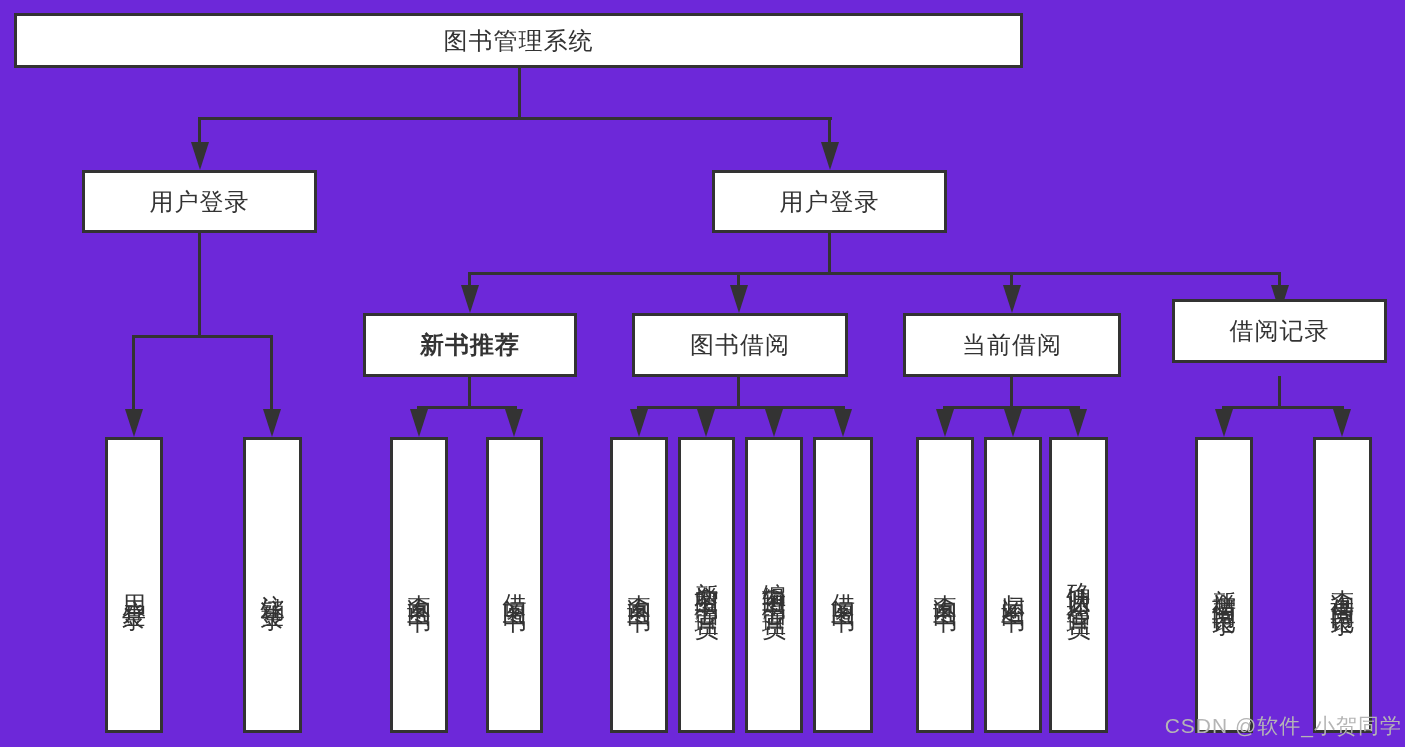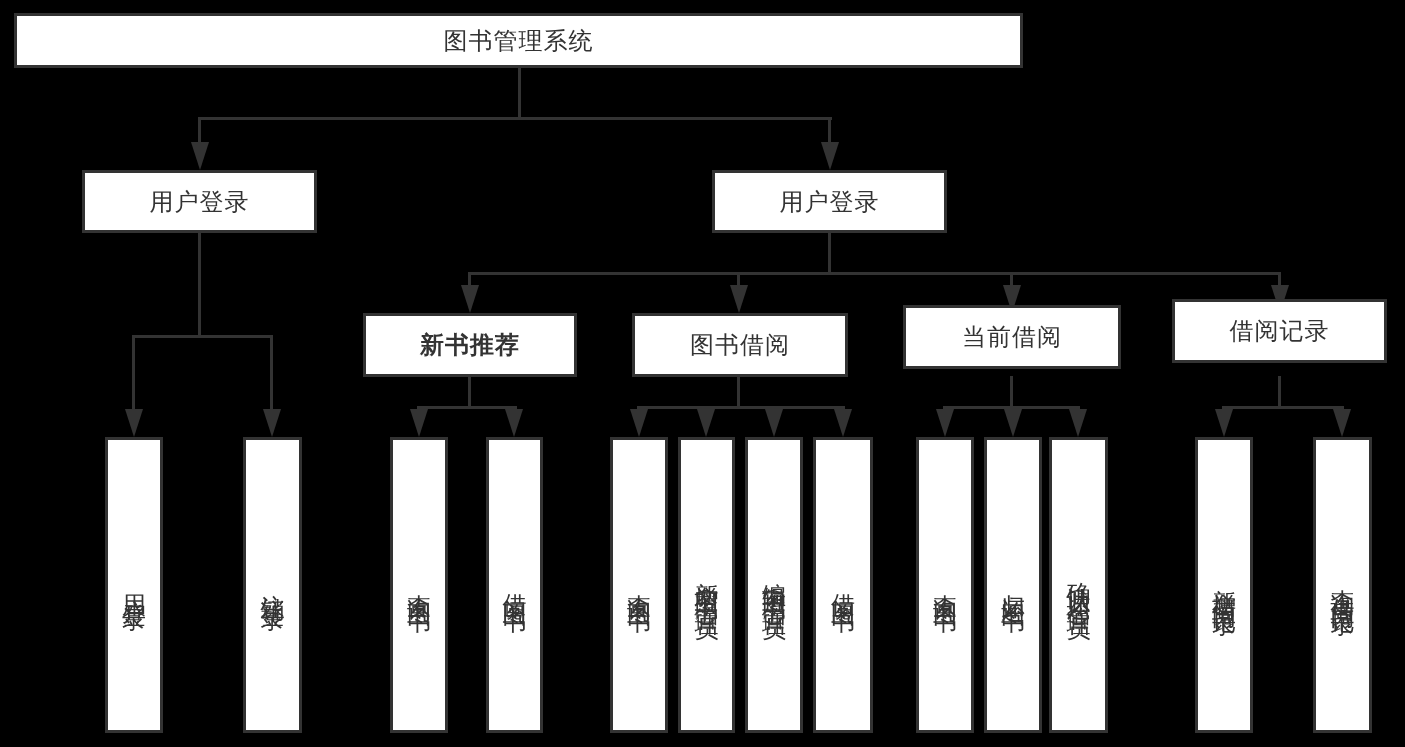--- a/index.html
+++ b/index.html
@@ -1,20 +1,20 @@
 <!DOCTYPE html>
 <html><head>
 <meta charset="utf-8">
 <style>
   html, body { margin: 0; padding: 0; background: #ffffff; }
   .canvas {
     position: relative;
     width: 1405px;
     height: 747px;
-    background: #000000;
+    background: #6d28d9;
     font-family: "Liberation Sans", sans-serif;
     color: #333333;
     overflow: hidden;
   }
   .node {
     position: absolute;
     box-sizing: border-box;
     border: 3px solid #333333;
     background: #ffffff;
     display: flex;
@@ -93,21 +93,21 @@
   <div class="arrow" style="left:730px; top:285px;"></div>
   <div class="arrow" style="left:1003px; top:285px;"></div>
   <div class="arrow" style="left:1271px; top:285px;"></div>
 
   <div class="node" style="left:363px; top:313px; width:214px; height:64px;font-weight:bold;">
     <span>新书推荐</span>
   </div>
   <div class="node" style="left:632px; top:313px; width:216px; height:64px;">
     <span>图书借阅</span>
   </div>
-  <div class="node" style="left:903px; top:305px; width:218px; height:64px;">
+  <div class="node" style="left:903px; top:313px; width:218px; height:64px;">
     <span>当前借阅</span>
   </div>
   <div class="node" style="left:1172px; top:299px; width:215px; height:64px;">
     <span>借阅记录</span>
   </div>
 
   <div class="vline" style="left:468px; top:376px; height:32px;"></div>
   <div class="hline" style="left:417px; top:406px; width:100px;"></div>
   <div class="arrow" style="left:410px; top:409px;"></div>
   <div class="arrow" style="left:505px; top:409px;"></div>
@@ -167,14 +167,15 @@
     <span>确认归还（管理员）</span>
   </div>
 
   <div class="node leaf" style="left:1195px; top:437px; width:58px; height:296px;">
     <span>新增借阅记录</span>
   </div>
   <div class="node leaf" style="left:1313px; top:437px; width:59px; height:296px;">
     <span>查询借阅记录</span>
   </div>
 
+  <div class="watermark">CSDN @软件_小贺同学</div>
 
 </div>
 
 </body></html>

